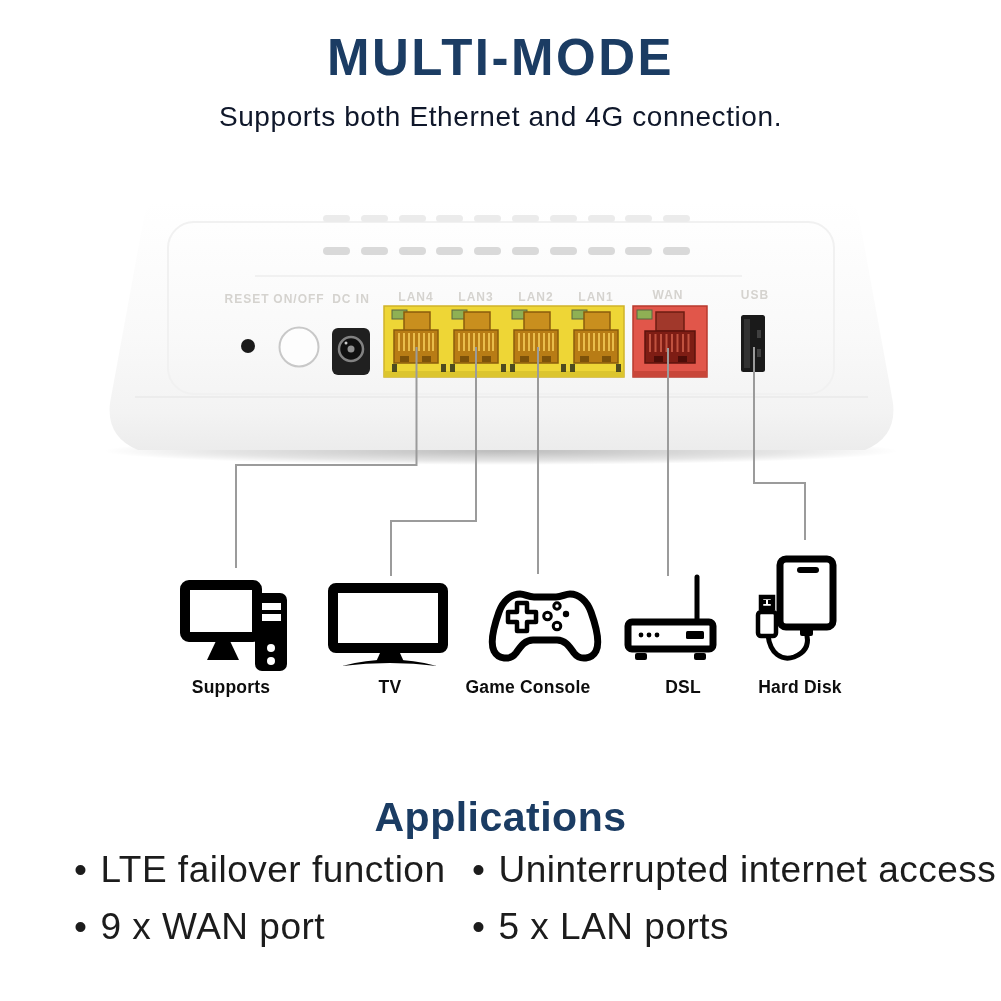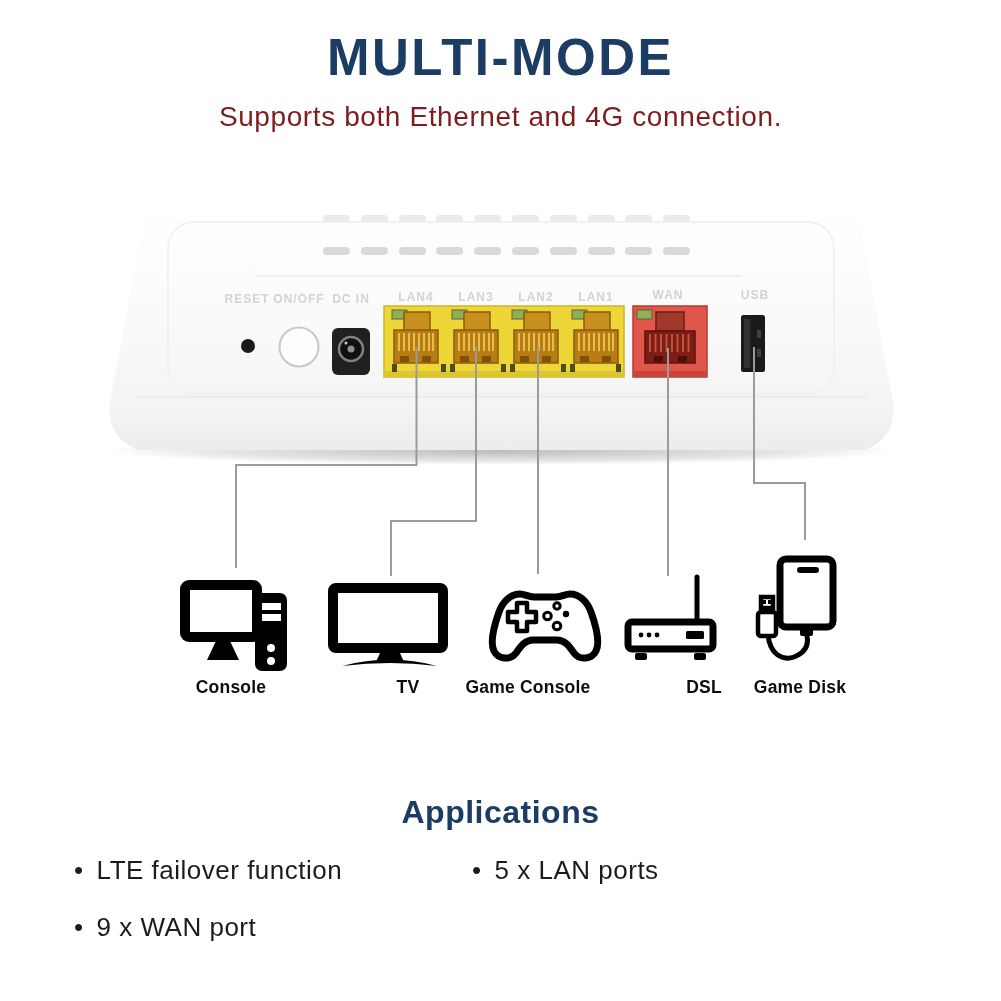--- a/index.html
+++ b/index.html
@@ -7,37 +7,37 @@
     position:relative;width:1001px;height:967px;background:#ffffff;
     font-family:"Liberation Sans",sans-serif;overflow:hidden;
   }
   .page-title{
     position:absolute;top:28px;left:0;width:100%;margin:0;
     text-align:center;font-size:51px;font-weight:800;letter-spacing:2.5px;
     color:#1b3c63;
   }
   .page-subtitle{
     position:absolute;top:101px;left:0;width:100%;
-    text-align:center;font-size:28px;color:#7f1d1d;letter-spacing:0.6px;
+    text-align:center;font-size:28px;color:#0f172a;letter-spacing:0.6px;
   }
   .scene{position:absolute;left:0;top:0;width:1001px;height:1001px;}
   .port-label{
     font-size:12px;font-weight:600;fill:#d5d3cf;letter-spacing:1px;
   }
   .device-label{
     position:absolute;top:677px;transform:translateX(-50%);
     font-size:17.5px;font-weight:700;color:#0d0d0d;letter-spacing:0.2px;
     white-space:nowrap;text-align:center;
   }
   .apps-heading{
     position:absolute;top:794px;left:0;width:100%;
-    text-align:center;font-size:32px;font-weight:800;color:#1b3c63;
+    text-align:center;font-size:41px;font-weight:800;color:#1b3c63;
     letter-spacing:0.5px;
   }
-  .apps-col{position:absolute;top:852px;font-size:26px;color:#1c1c1c;}
+  .apps-col{position:absolute;top:852px;font-size:37px;color:#1c1c1c;}
   .apps-col .item{line-height:36px;margin-bottom:21px;letter-spacing:0.5px;white-space:nowrap;}
   .apps-col .bullet{margin-right:13px;}
   .col-1{left:74px;}
   .col-2{left:472px;}
 </style>
 </head>
 <body>
 
 <div class="canvas">
 
@@ -233,36 +233,39 @@
       <rect x="758" y="612" width="18" height="24" rx="3" fill="#fff" stroke="#000" stroke-width="4.5"></rect>
       <rect x="761" y="597" width="12" height="11" fill="#fff" stroke="#000" stroke-width="4.5"></rect>
       <rect x="762.5" y="600" width="3.5" height="4" fill="#000"></rect>
       <rect x="768" y="600" width="3.5" height="4" fill="#000"></rect>
       <rect x="780" y="559" width="53" height="68" rx="6" fill="#fff" stroke="#000" stroke-width="7"></rect>
       <rect x="797" y="567" width="22" height="6" rx="3" fill="#000"></rect>
       <rect x="800" y="626" width="13" height="10" rx="2" fill="#000"></rect>
     </g>
   </svg>
 
-  <div class="device-label" style="left:231px;">Console</div>
-  <div class="device-label" style="left:408px;">TV</div>
+  <div class="device-label" style="left:231px;">Supports</div>
+  <div class="device-label" style="left:390px;">TV</div>
   <div class="device-label" style="left:528px;">Game Console</div>
-  <div class="device-label" style="left:704px;">DSL</div>
-  <div class="device-label" style="left:800px;">Game Disk</div>
+  <div class="device-label" style="left:683px;">DSL</div>
+  <div class="device-label" style="left:800px;">Hard Disk</div>
 
   <div class="apps-heading">Applications</div>
 
   <div class="apps-col col-1">
     <div class="item">
       <span class="bullet">•</span><span>LTE failover function</span>
     </div>
     <div class="item">
       <span class="bullet">•</span><span>9 x WAN port</span>
     </div>
   </div>
 
   <div class="apps-col col-2">
     <div class="item">
+      <span class="bullet">•</span><span>Uninterrupted internet access</span>
+    </div>
+    <div class="item">
       <span class="bullet">•</span><span>5 x LAN ports</span>
     </div>
   </div>
 
 </div>
 
 </body></html>

